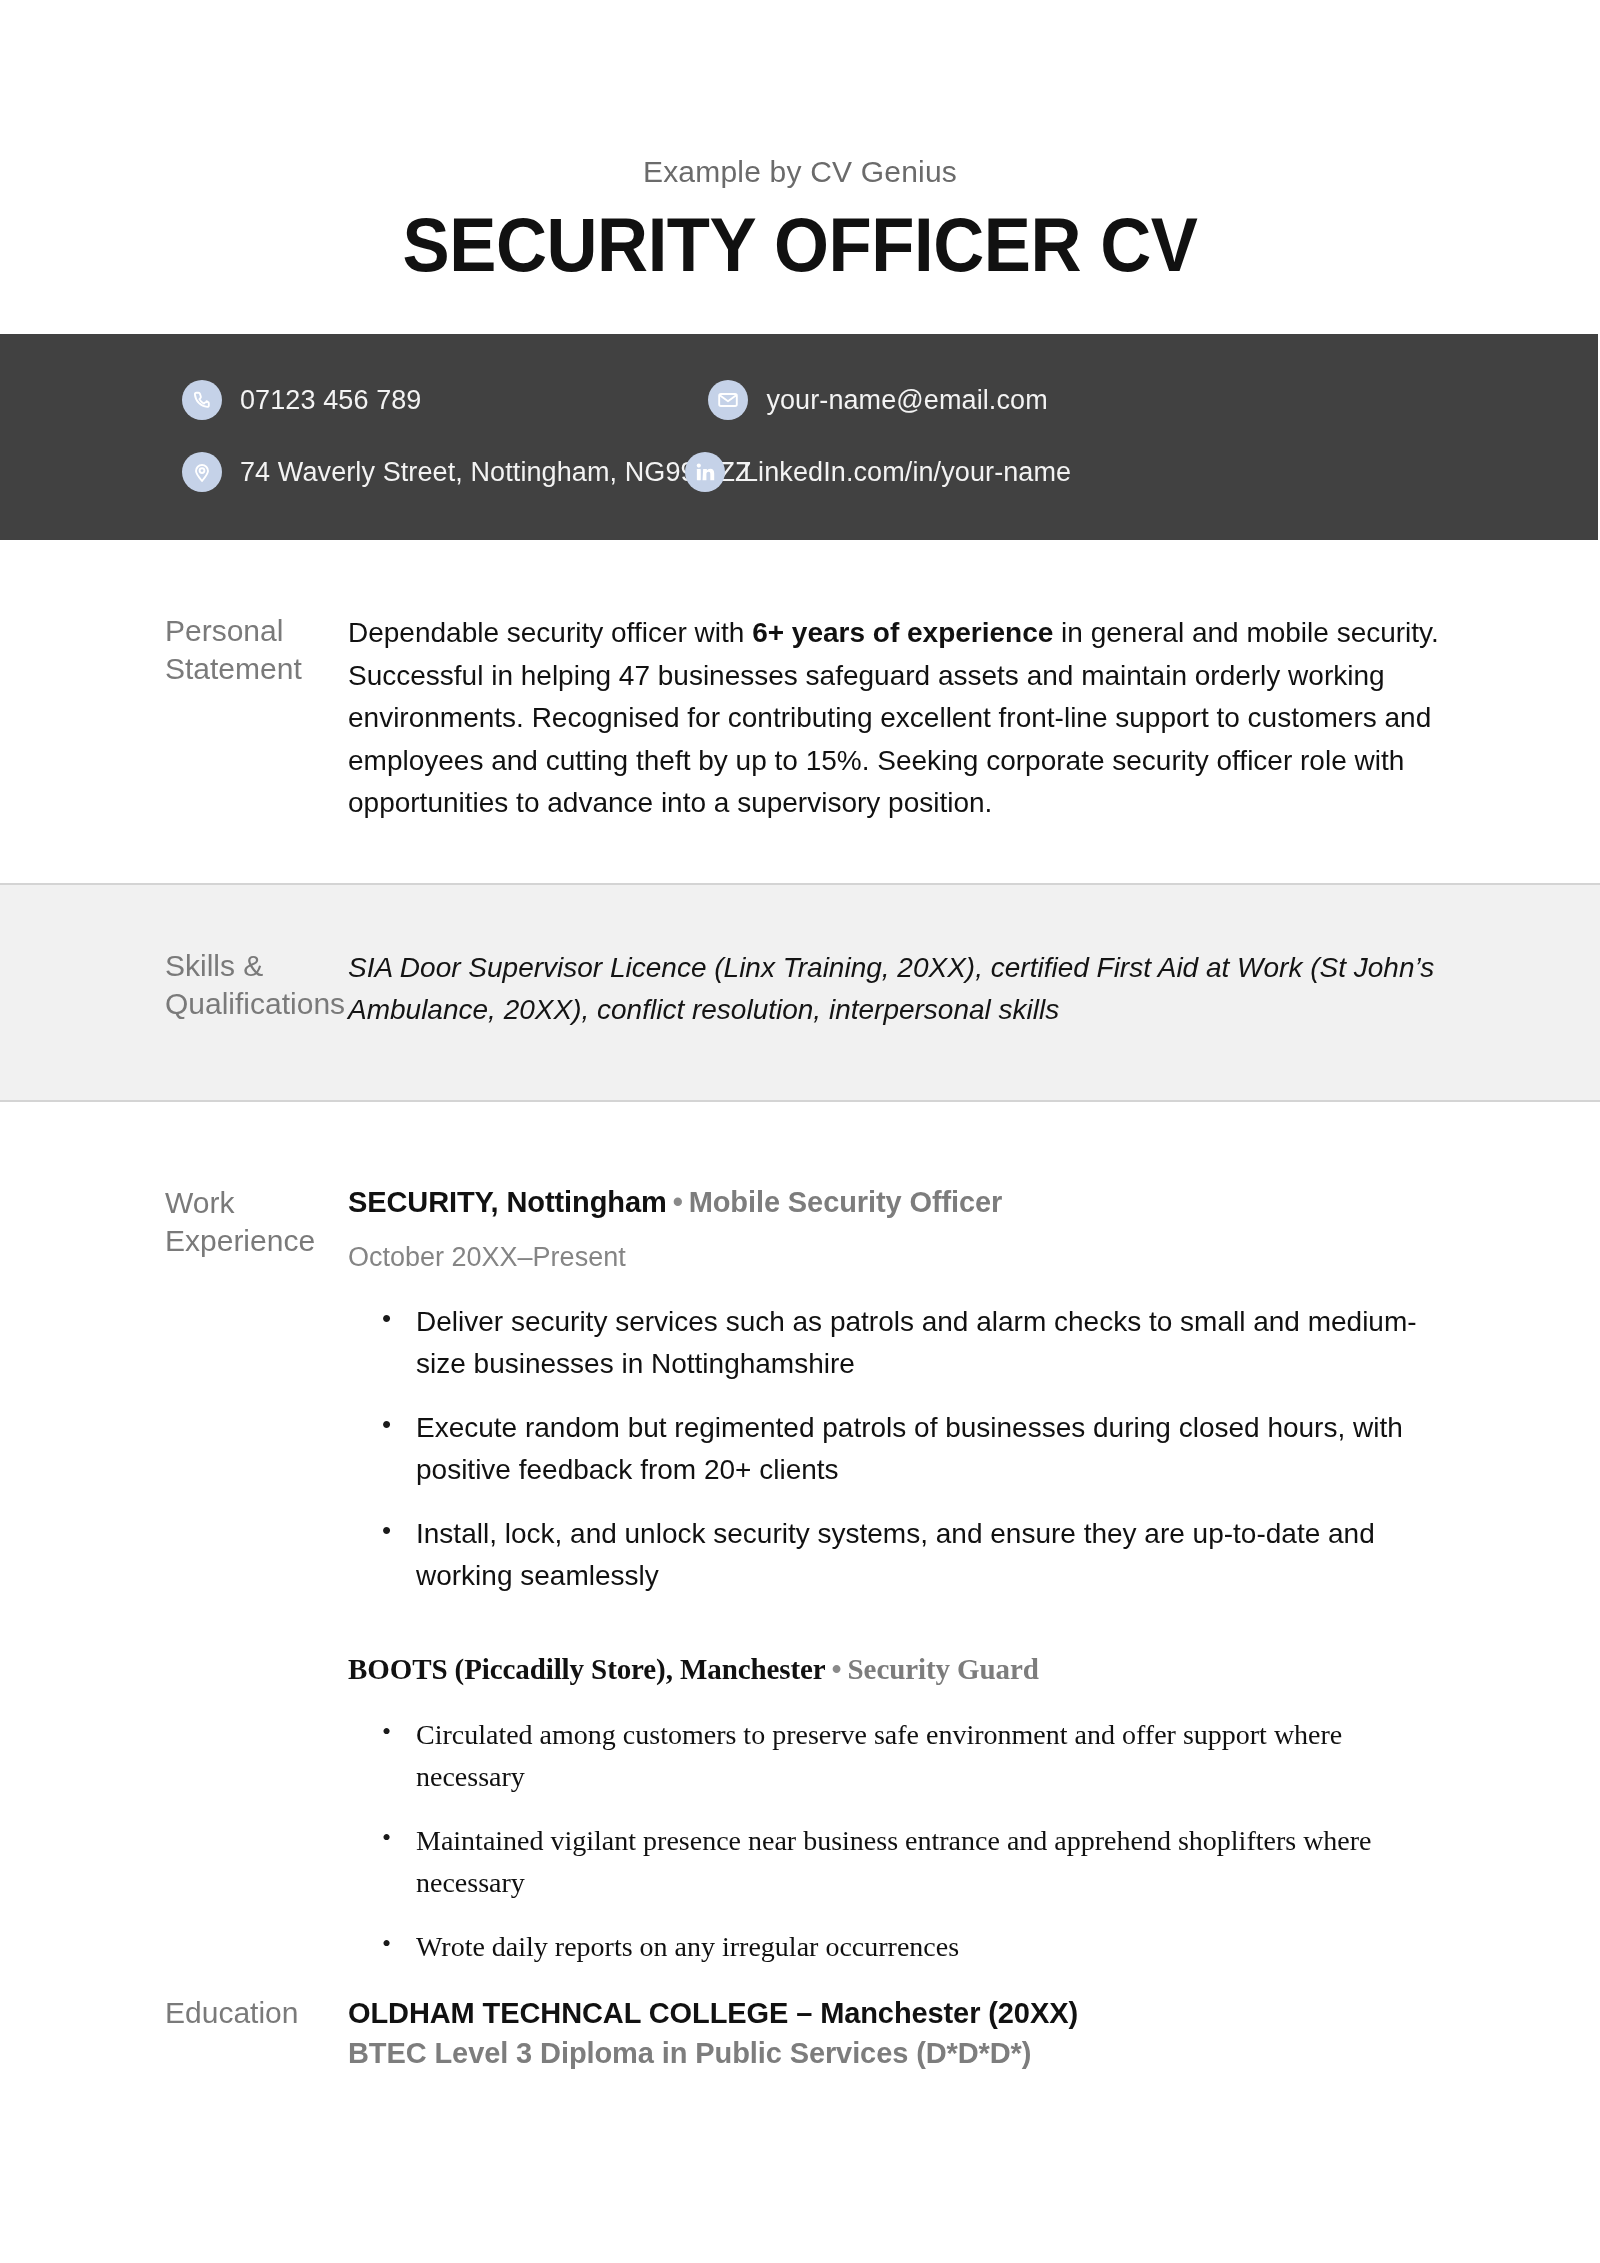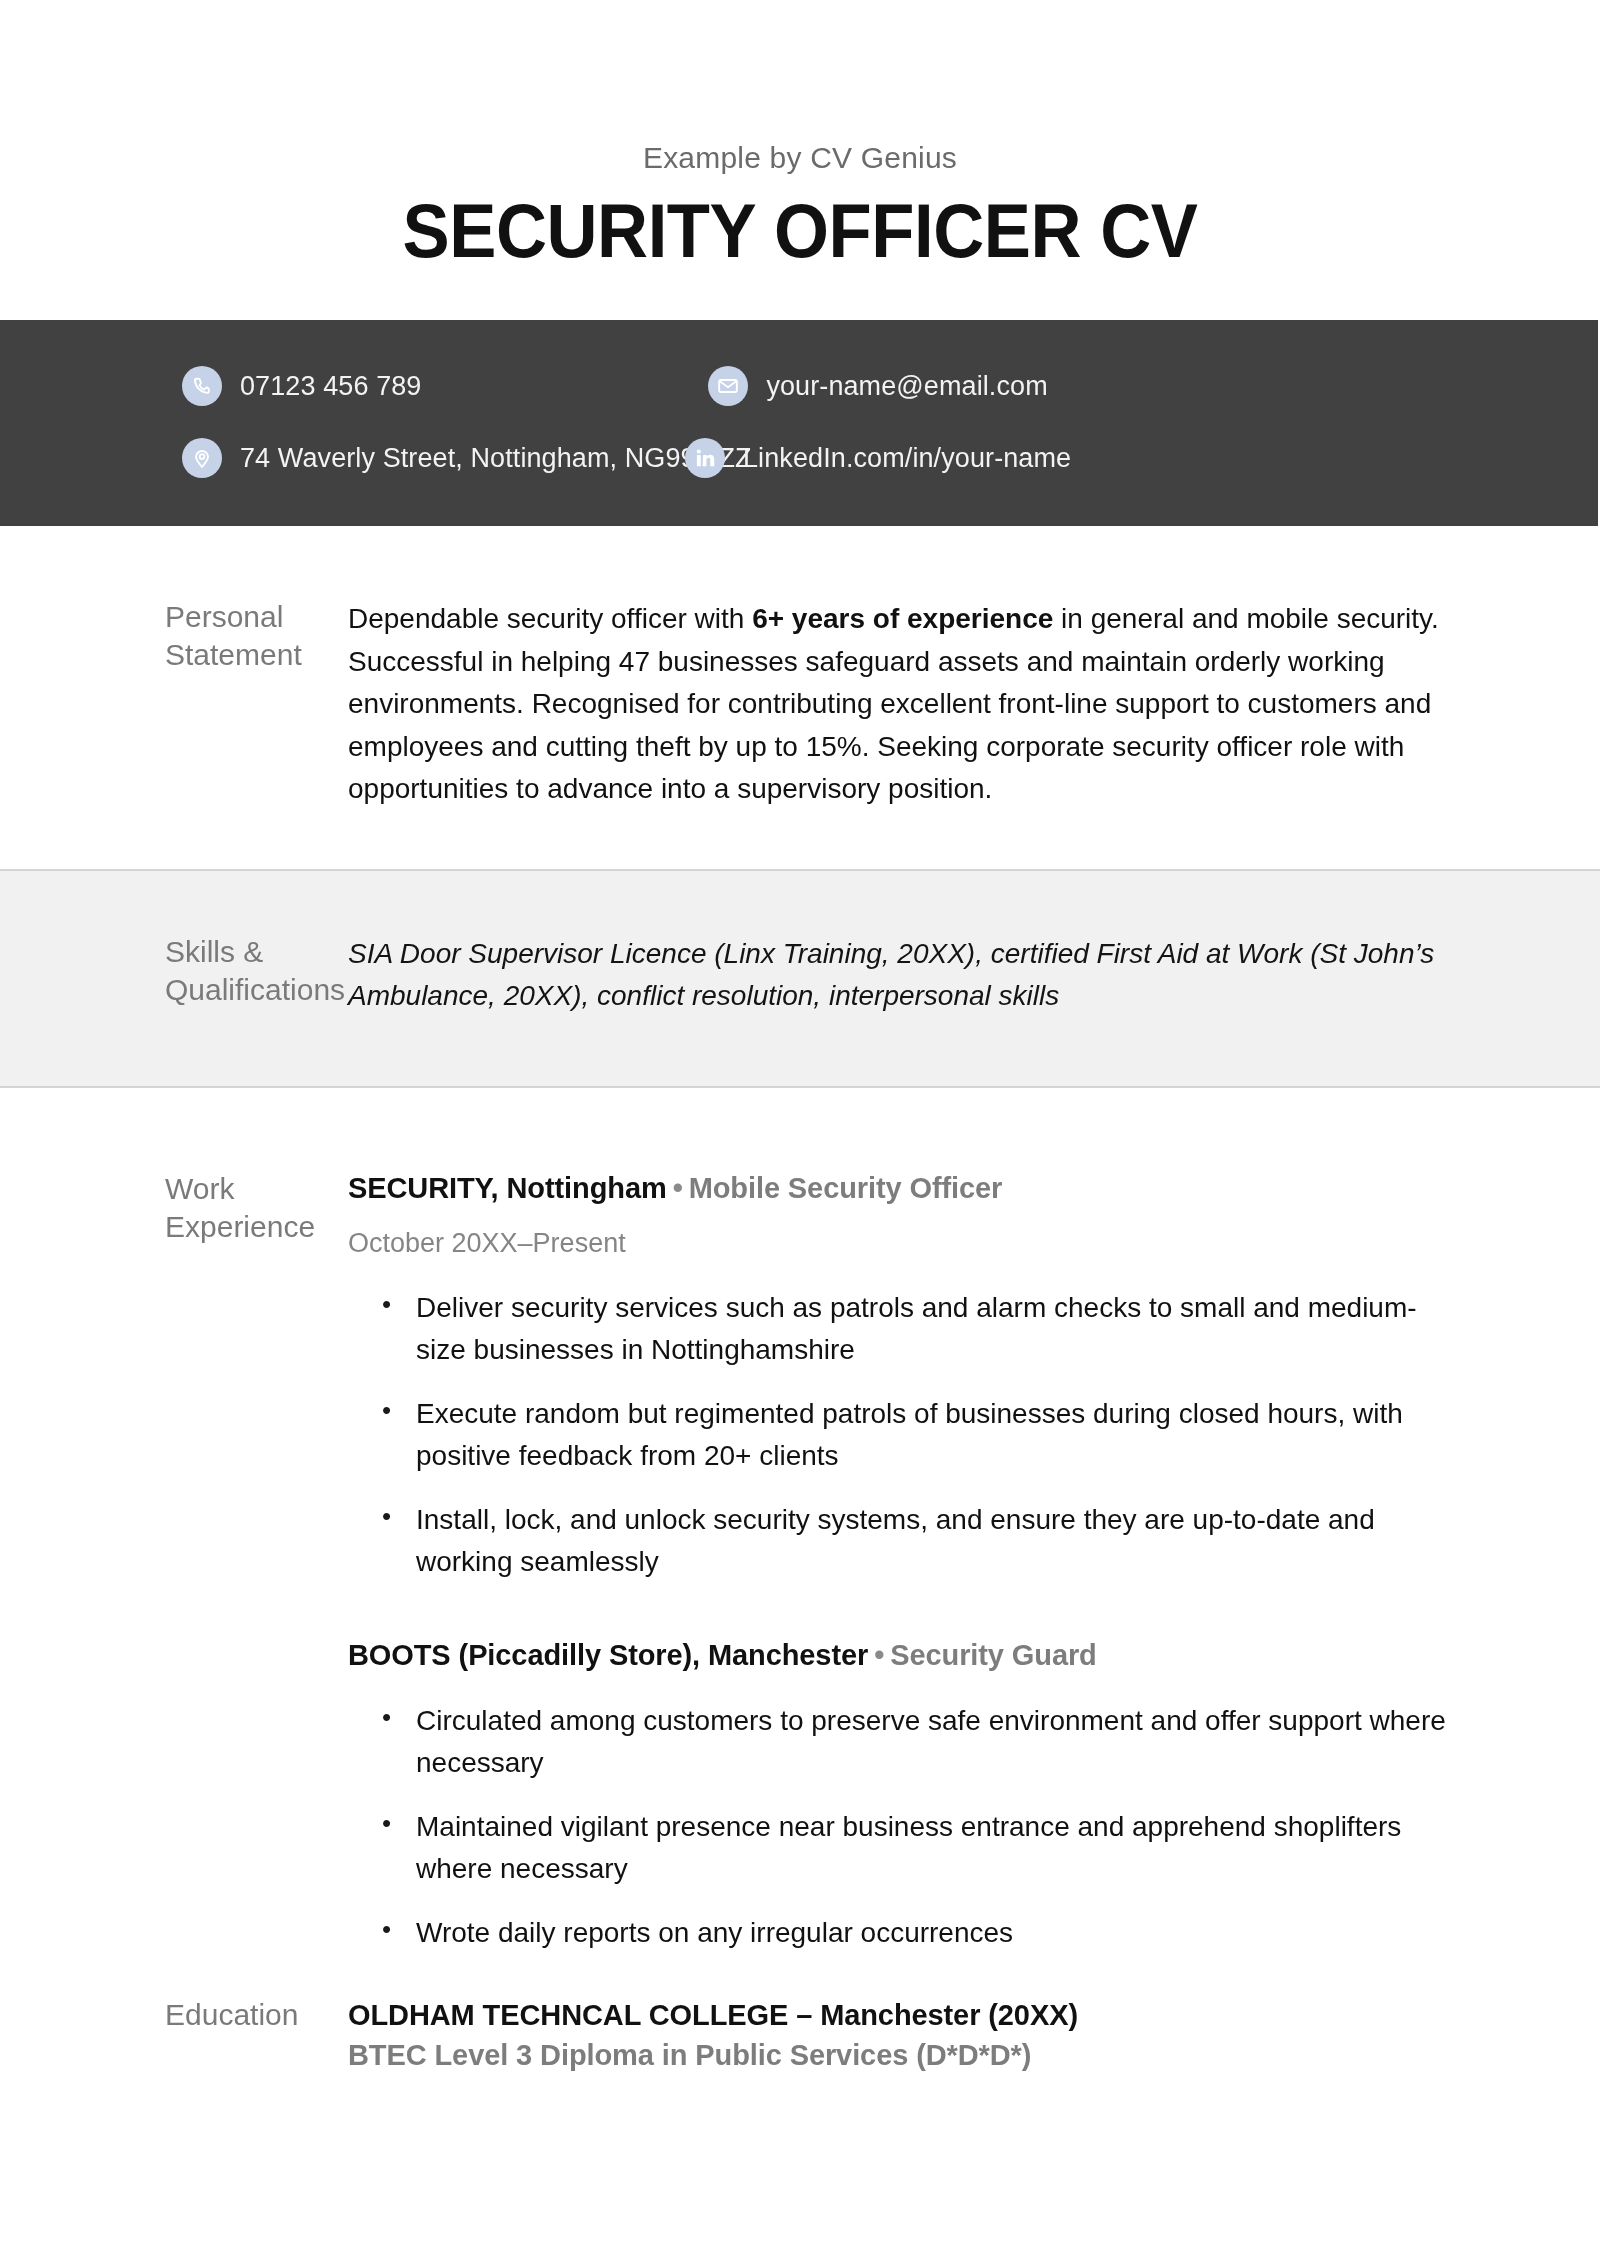--- a/index.html
+++ b/index.html
@@ -26,20 +26,21 @@
   
   .header {
     padding-top: 140px;
     text-align: center;
   }
   .byline {
     font-size: 30px;
     color: #6b6b6b;
     letter-spacing: 0.2px;
     line-height: 1.2;
+    margin-top: 14px;
   }
   .cv-title {
     margin-top: 14px;
     font-size: 76px;
     font-weight: 700;
     letter-spacing: -0.5px;
     color: #111111;
     line-height: 1.08;
     transform: scaleX(0.93);
   }
@@ -128,21 +129,21 @@
   .skills-text {
     font-size: 28px;
     line-height: 1.52;
     font-style: italic;
     color: #141414;
   }
 
   .section.work { padding: 82px 0 0 0; }
 
   .job { margin-bottom: 54px; }
-  .job:last-child { margin-bottom: 16px; }
+  .job:last-child { margin-bottom: 0; font-family: Liberation Serif, serif; }
 
   .job-head {
     font-size: 29px;
     font-weight: 700;
     line-height: 1.3;
     color: #111111;
     letter-spacing: -0.1px;
   }
   .job-head .sep {
     color: #8a8a8a;

